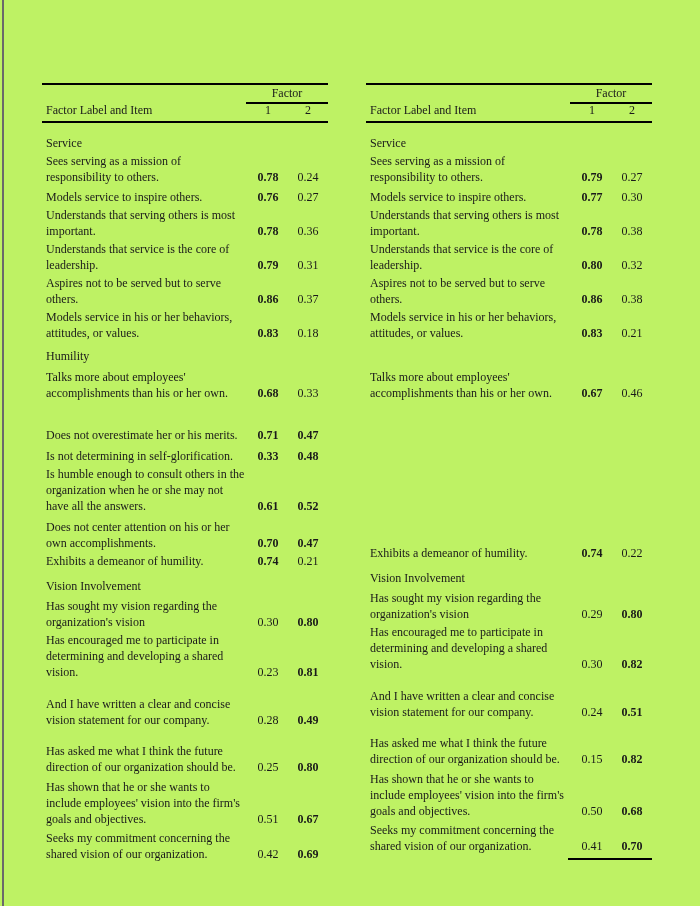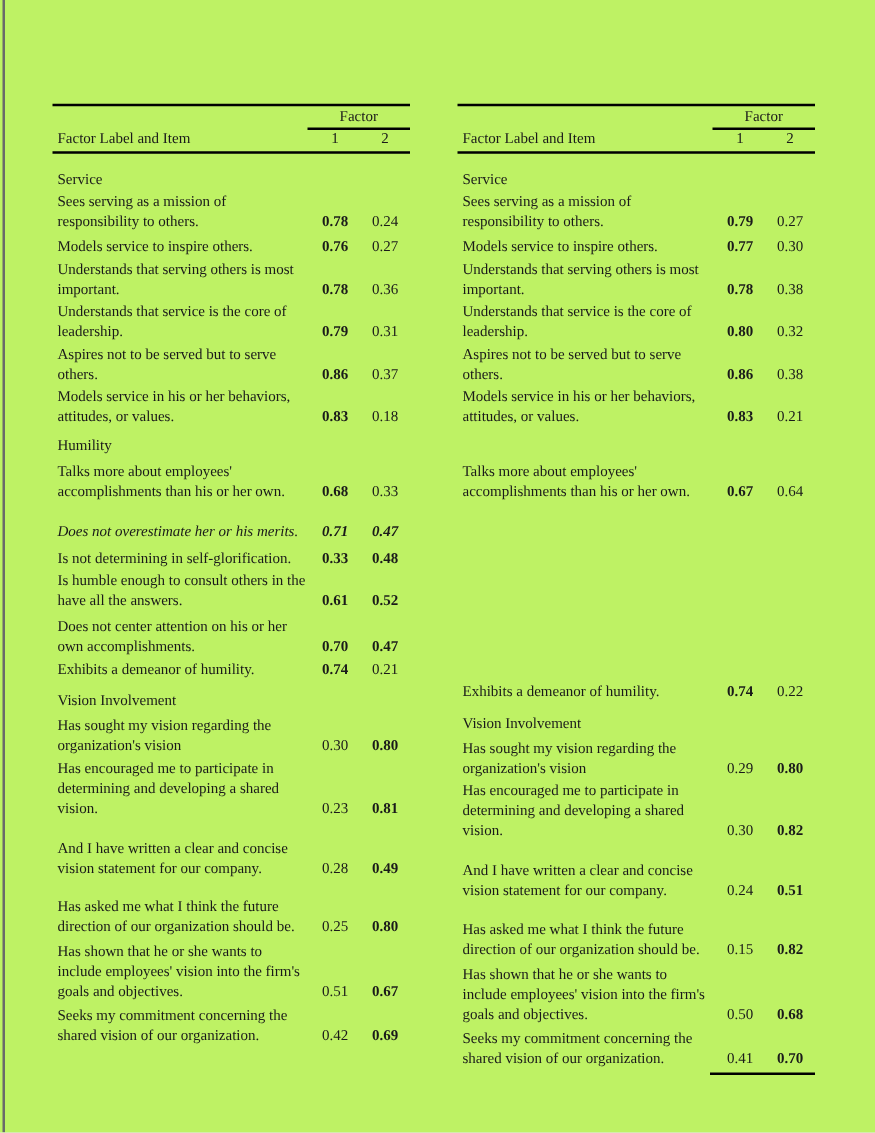--- a/index.html
+++ b/index.html
@@ -99,37 +99,38 @@
         </div>
       </div>
       <div class="row" style="margin-top: 5px;">
         <div class="rlabel">
           <div class="tline">Talks more about employees'</div>
           <div class="tline">accomplishments than his or her own.</div>
         </div>
         <div class="val bold">0.68</div>
         <div class="val">0.33</div>
       </div>
-      <div class="row" style="margin-top: 16px; font-style: italic;">
+      <div class="row" style="margin-top: 26px;">
         <div class="rlabel">
           <div class="tline">Does not overestimate her or his merits.</div>
         </div>
         <div class="val bold">0.71</div>
         <div class="val bold">0.47</div>
       </div>
       <div class="row" style="margin-top: 5px;">
         <div class="rlabel">
           <div class="tline">Is not determining in self-glorification.</div>
         </div>
         <div class="val bold">0.33</div>
         <div class="val bold">0.48</div>
       </div>
       <div class="row" style="margin-top: 2px;">
         <div class="rlabel">
           <div class="tline">Is humble enough to consult others in the</div>
+          <div class="tline">organization when he or she may not</div>
           <div class="tline">have all the answers.</div>
         </div>
         <div class="val bold">0.61</div>
         <div class="val bold">0.52</div>
       </div>
       <div class="row" style="margin-top: 5px;">
         <div class="rlabel">
           <div class="tline">Does not center attention on his or her</div>
           <div class="tline">own accomplishments.</div>
         </div>
@@ -262,21 +263,21 @@
         <div class="val bold">0.83</div>
         <div class="val">0.21</div>
       </div>
       <div class="row" style="margin-top: 7px; min-height: 16px;"></div>
       <div class="row" style="margin-top: 5px;">
         <div class="rlabel">
           <div class="tline">Talks more about employees'</div>
           <div class="tline">accomplishments than his or her own.</div>
         </div>
         <div class="val bold">0.67</div>
-        <div class="val">0.64</div>
+        <div class="val">0.46</div>
       </div>
       <div class="row" style="margin-top: 18px; min-height: 16px;"></div>
       <div class="row" style="margin-top: 5px; min-height: 16px;"></div>
       <div class="row" style="margin-top: 2px; min-height: 48px;"></div>
       <div class="row" style="margin-top: 5px; min-height: 32px;"></div>
       <div class="row" style="margin-top: 2px;">
         <div class="rlabel">
           <div class="tline">Exhibits a demeanor of humility.</div>
         </div>
         <div class="val bold">0.74</div>

